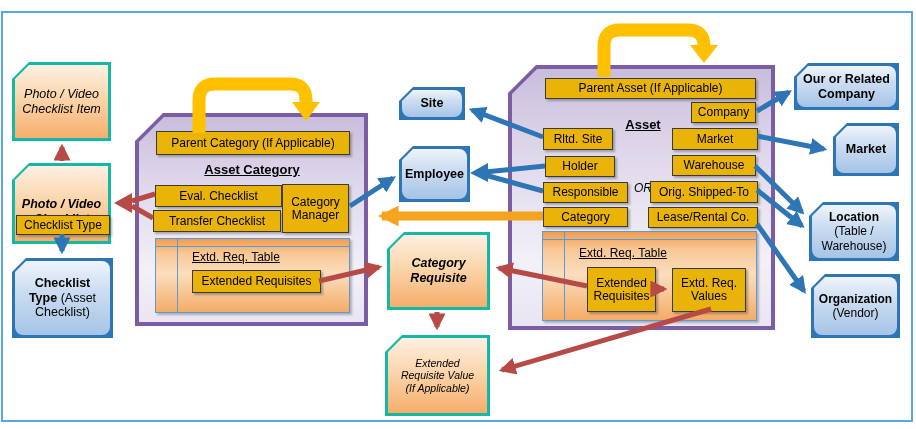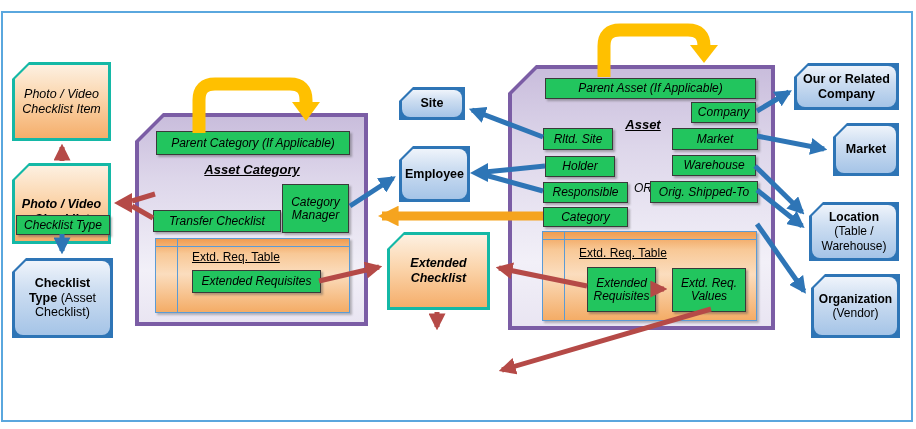--- a/index.html
+++ b/index.html
@@ -14,33 +14,33 @@
   .o{background:#14b8a6;clip-path:polygon(17px 0,100% 0,100% 100%,0 100%,0 17px);}
   .o>.fin{background:linear-gradient(180deg,#FDF0E1 0%,#FBD5AC 45%,#F5AE6B 100%);
           clip-path:polygon(14px 0,100% 0,100% 100%,0 100%,0 14px);}
   .b{background:#2E75B6;clip-path:polygon(14px 0,100% 0,100% 100%,0 100%,0 14px);}
   .b>.fin{background:linear-gradient(180deg,#EFF4FB 0%,#CCDDF1 40%,#A5C4E7 100%);
           clip-path:polygon(11px 0,100% 0,100% 100%,0 100%,0 11px);border-radius:8px;}
   .p{background:#7B5DA5;clip-path:polygon(28px 0,100% 0,100% 100%,0 100%,0 28px);z-index:1;}
   .p>.fin{inset:4px;background:linear-gradient(180deg,#C9BDDC 0%,#DDD6EA 30%,#F2F0F8 75%,#E9E5F2 100%);
           clip-path:polygon(25px 0,100% 0,100% 100%,0 100%,0 25px);}
   
-  .wbox{position:absolute;background:#22c55e;border:1.5px solid #3A3A3A;display:flex;align-items:center;
+  .wbox{position:absolute;background:#eab308;border:1.5px solid #3A3A3A;display:flex;align-items:center;
         justify-content:center;text-align:center;font-size:12px;line-height:1.05;z-index:4;
-        box-shadow:1.5px 1.5px 2px rgba(70,70,70,.4);white-space:nowrap;font-style:italic;}
+        box-shadow:1.5px 1.5px 2px rgba(70,70,70,.4);white-space:nowrap;}
   .wrap{white-space:normal;}
   
   .etbl{position:absolute;border:1.5px solid #5B9BD5;z-index:2;
         background:linear-gradient(180deg,#F09C50 0%,#F8C896 20%,#FBDDBE 48%,#F4AC66 100%);
         box-shadow:1.5px 1.5px 2px rgba(70,70,70,.35);}
   .etbl .hline{position:absolute;left:0;right:0;top:7px;border-top:1px solid #5B9BD5;}
   .etbl .vline{position:absolute;top:0;bottom:0;left:21px;border-left:1px solid #5B9BD5;}
   .etbl .ttitle{position:absolute;font-size:12px;text-decoration:underline;}
   .title{position:absolute;font-weight:bold;text-decoration:underline;font-size:13px;
-         text-align:center;z-index:4;font-style:italic;}
+         text-align:center;z-index:4;}
   .txt{position:absolute;z-index:4;margin-top:24px;}
   .bold{font-weight:bold;}
   .it{font-style:italic;}
   .f125{font-size:12.5px;}
   .f12{font-size:12px;}
   .f105{font-size:10.5px;}
   .arrows{position:absolute;left:0;top:0;z-index:10;pointer-events:none;}
 </style>
 </head>
 <body>
@@ -50,40 +50,42 @@
 
   <div class="fold p" style="left:135px;top:113px;width:233px;height:213px">
       <div class="fin"></div>
     </div>
   <div class="fold p" style="left:508px;top:65px;width:267px;height:265px">
       <div class="fin"></div>
     </div>
 
   <div class="wbox" style="left:156px;top:131px;width:192px;height:22px">Parent Category (If Applicable)</div>
   <div class="title" style="left:157px;top:162px;width:190px">Asset Category</div>
+  <div class="wbox" style="left:155px;top:185px;width:125px;height:20px">Eval. Checklist</div>
   <div class="wbox" style="left:153px;top:210px;width:126px;height:20px">Transfer Checklist</div>
   <div class="wbox wrap" style="left:282px;top:184px;width:65px;height:47px">Category Manager</div>
   <div class="etbl" style="left:155px;top:238px;width:193px;height:73px">
     <div class="hline"></div>
     <div class="vline"></div>
     <div class="ttitle" style="left:36px;top:11px">Extd. Req. Table</div>
   </div>
   <div class="wbox" style="left:192px;top:270px;width:127px;height:21px">Extended Requisites</div>
 
   <div class="wbox" style="left:545px;top:78px;width:209px;height:19px">Parent Asset (If Applicable)</div>
   <div class="title" style="left:618px;top:117px;width:50px">Asset</div>
   <div class="wbox" style="left:691px;top:102px;width:63px;height:19px">Company</div>
   <div class="wbox" style="left:543px;top:128px;width:68px;height:20px">Rltd. Site</div>
   <div class="wbox" style="left:672px;top:128px;width:84px;height:20px">Market</div>
   <div class="wbox" style="left:545px;top:156px;width:68px;height:19px">Holder</div>
   <div class="txt it f12" style="left:628px;top:157px;width:30px;text-align:center">OR</div>
   <div class="wbox" style="left:672px;top:155px;width:82px;height:19px">Warehouse</div>
   <div class="wbox" style="left:543px;top:182px;width:83px;height:19px">Responsible</div>
   <div class="wbox" style="left:650px;top:181px;width:106px;height:20px">Orig. Shipped-To</div>
   <div class="wbox" style="left:543px;top:207px;width:83px;height:18px">Category</div>
+  <div class="wbox" style="left:648px;top:207px;width:108px;height:19px">Lease/Rental Co.</div>
   <div class="etbl" style="left:542px;top:231px;width:213px;height:88px">
     <div class="hline"></div>
     <div class="vline"></div>
     <div class="ttitle" style="left:36px;top:14px">Extd. Req. Table</div>
   </div>
   <div class="wbox wrap" style="left:587px;top:267px;width:67px;height:43px">Extended Requisites</div>
   <div class="wbox wrap" style="left:672px;top:268px;width:72px;height:42px">Extd. Req. Values</div>
 
   <div class="fold o" style="left:12px;top:62px;width:99px;height:79px">
     <div class="fin it f125">
@@ -110,21 +112,26 @@
       </div>
   </div>
   <div class="fold b" style="left:399px;top:146px;width:71px;height:56px">
     <div class="fin bold f125">
         <span>Employee</span>
       </div>
   </div>
 
   <div class="fold o" style="left:387px;top:232px;width:103px;height:78px">
     <div class="fin it bold f125">
-        <span style="max-width:72px">Extended Checklist</span>
+        <span style="max-width:72px">Category Requisite</span>
+      </div>
+  </div>
+  <div class="fold o" style="left:385px;top:335px;width:105px;height:81px">
+    <div class="fin it f105">
+        <span style="max-width:74px">Extended Requisite Value (If Applicable)</span>
       </div>
   </div>
 
   <div class="fold b" style="left:794px;top:63px;width:105px;height:47px">
     <div class="fin bold f125" style="padding:0 3px">
         <span>Our or Related Company</span>
       </div>
   </div>
   <div class="fold b" style="left:833px;top:123px;width:66px;height:53px">
     <div class="fin bold f125">

